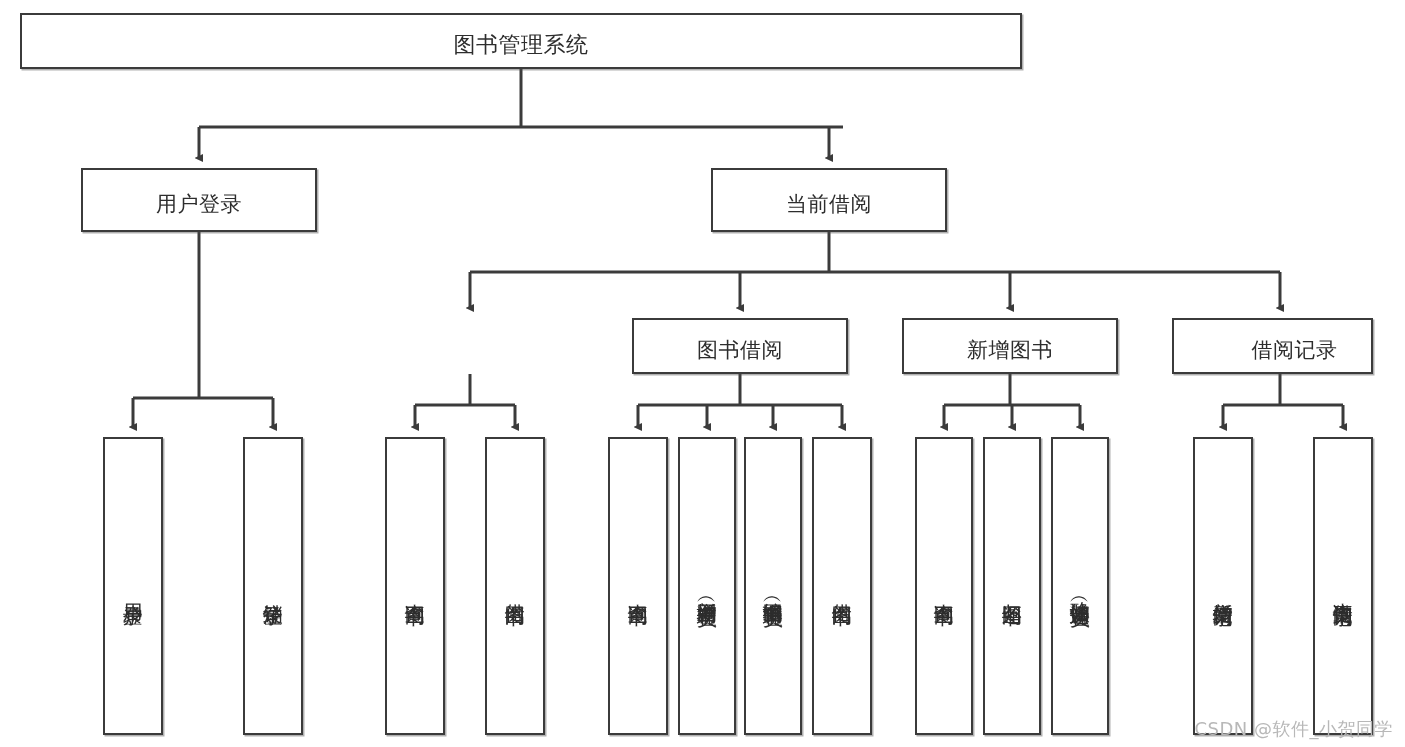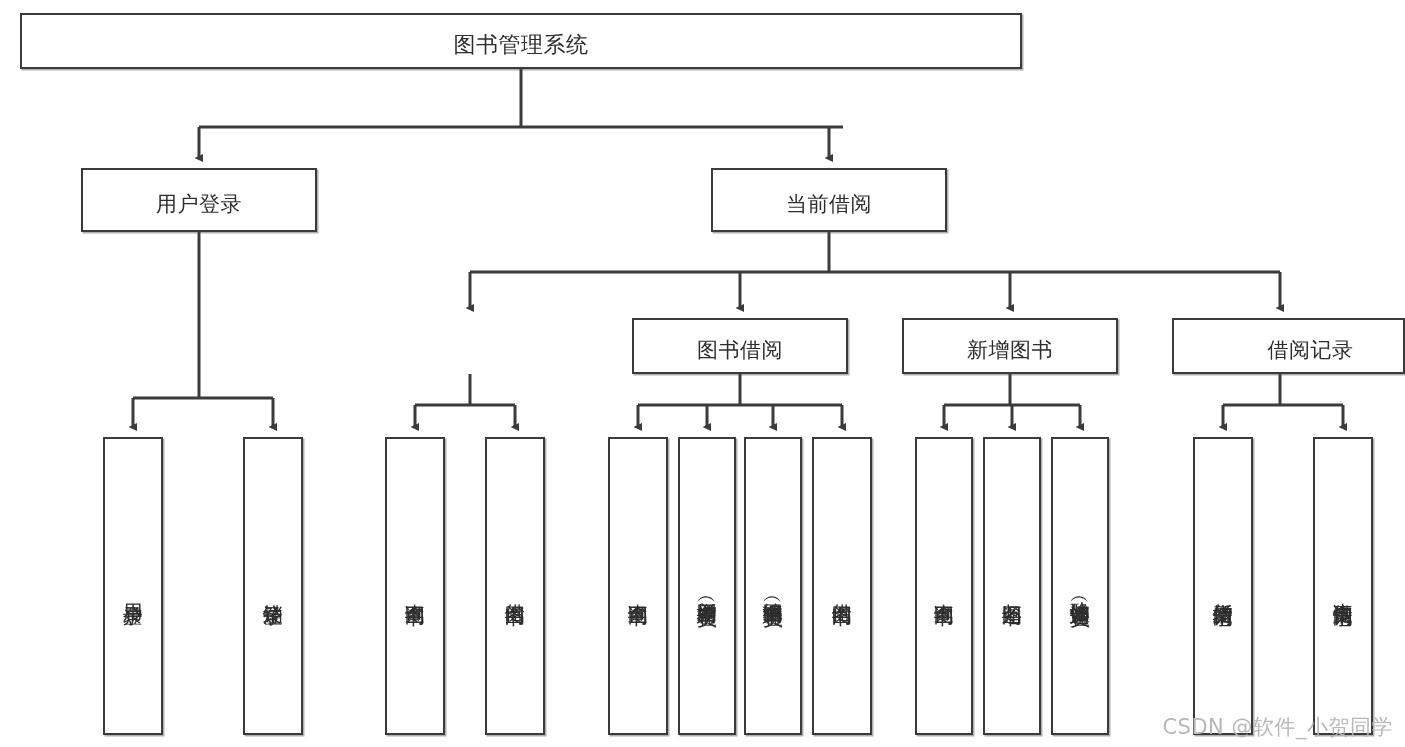--- a/index.html
+++ b/index.html
@@ -60,21 +60,21 @@
     text-orientation: upright;
     font-size: 20px;
     line-height: 1.22;
     letter-spacing: 1px;
     max-height: 272px;
   }
   .watermark {
     position: absolute;
     right: 12px;
     bottom: 6px;
-    font-size: 21px;
+    font-size: 18px;
     color: #b8b8b8;
     letter-spacing: 0.5px;
     white-space: nowrap;
     user-select: none;
   }
 </style>
 </head>
 <body>
 
 <div id="diagram-root">
@@ -139,21 +139,21 @@
   <div class="node horiz" style="left:711px; top:168px; width:236px; height:64px;">
     <span class="label">当前借阅</span>
   </div>
 
   <div class="node horiz" style="left:632px; top:318px; width:216px; height:56px;">
     <span class="label">图书借阅</span>
   </div>
   <div class="node horiz" style="left:902px; top:318px; width:216px; height:56px;">
     <span class="label">新增图书</span>
   </div>
-  <div class="node horiz" style="left:1172px; top:318px; width:233px; height:56px;padding-left:44px;">
+  <div class="node horiz" style="left:1172px; top:318px; width:201px; height:56px;padding-left:44px;">
     <span class="label">借阅记录</span>
   </div>
 
   <div class="node vert" style="left:103px; top:437px; width:60px; height:298px;">
     <span class="label">用户登录</span>
   </div>
   <div class="node vert" style="left:243px; top:437px; width:60px; height:298px;">
     <span class="label">注销登录</span>
   </div>
   <div class="node vert" style="left:385px; top:437px; width:60px; height:298px;">

